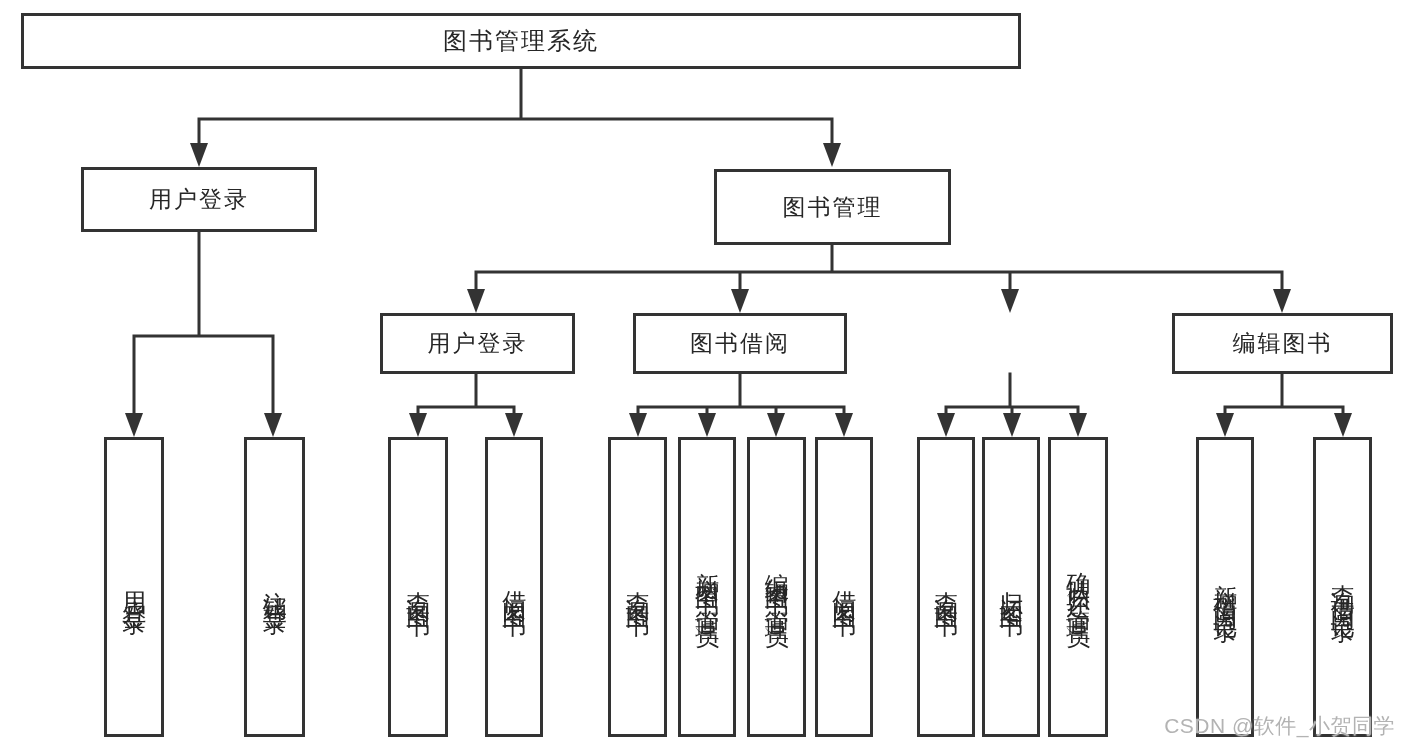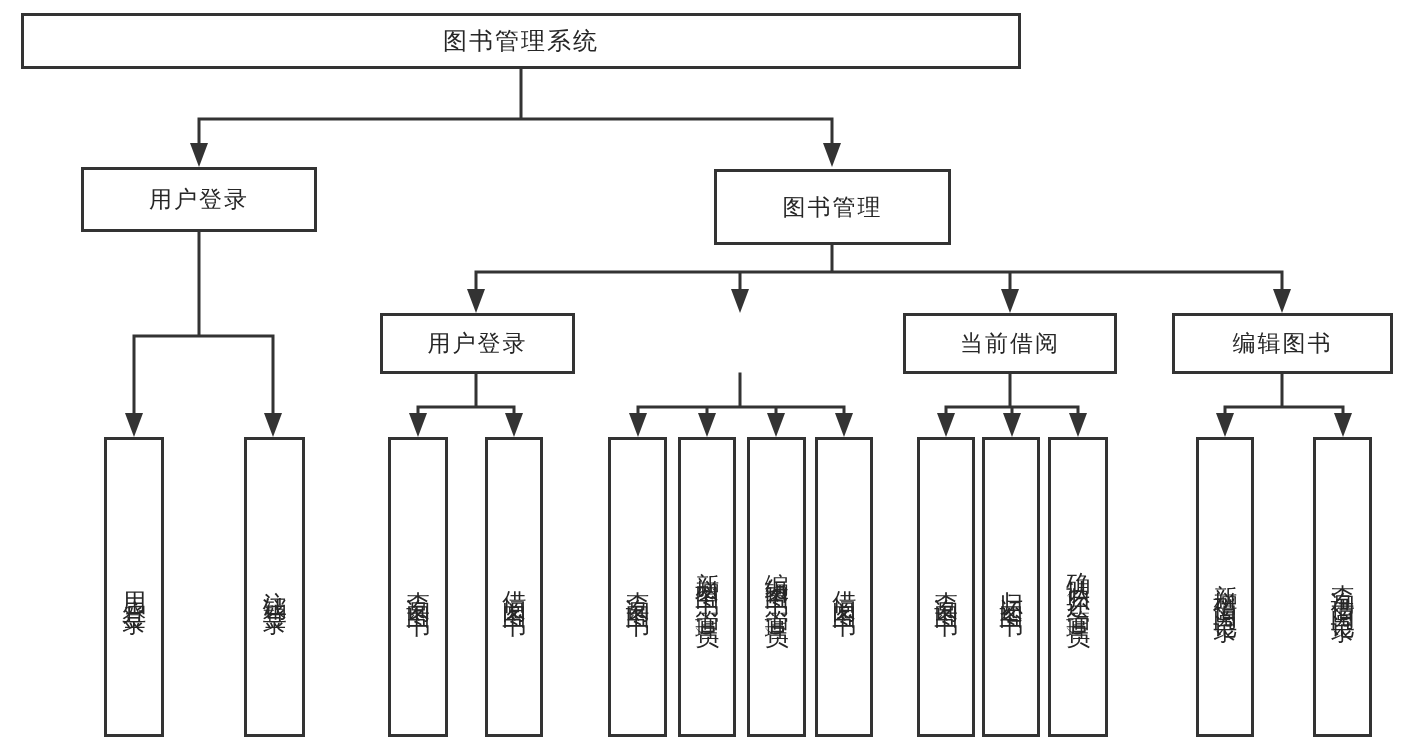--- a/index.html
+++ b/index.html
@@ -99,22 +99,22 @@
   <div class="node hbox" style="left:81px;top:167px;width:236px;height:65px">
     <span>用户登录</span>
   </div>
   <div class="node hbox" style="left:714px;top:169px;width:237px;height:76px">
     <span>图书管理</span>
   </div>
 
   <div class="node hbox" style="left:380px;top:313px;width:195px;height:61px">
     <span>用户登录</span>
   </div>
-  <div class="node hbox" style="left:903px;top:313px;width:214px;height:61px">
-    <span>当前借阅</span>
+  <div class="node hbox" style="left:633px;top:313px;width:214px;height:61px">
+    <span>图书借阅</span>
   </div>
   <div class="node hbox" style="left:1172px;top:313px;width:221px;height:61px">
     <span>编辑图书</span>
   </div>
 
   <div class="node vbox" style="left:104px;top:437px;width:60px;height:300px">
     <span>用户登录</span>
   </div>
   <div class="node vbox" style="left:244px;top:437px;width:61px;height:300px">
     <span>注销登录</span>
@@ -150,14 +150,15 @@
     <span>确认归还（管理员）</span>
   </div>
 
   <div class="node vbox" style="left:1196px;top:437px;width:58px;height:300px">
     <span>新增借阅记录</span>
   </div>
   <div class="node vbox" style="left:1313px;top:437px;width:59px;height:300px">
     <span>查询借阅记录</span>
   </div>
 
+  <div class="watermark">CSDN @软件_小贺同学</div>
 
 </div>
 
 </body></html>

